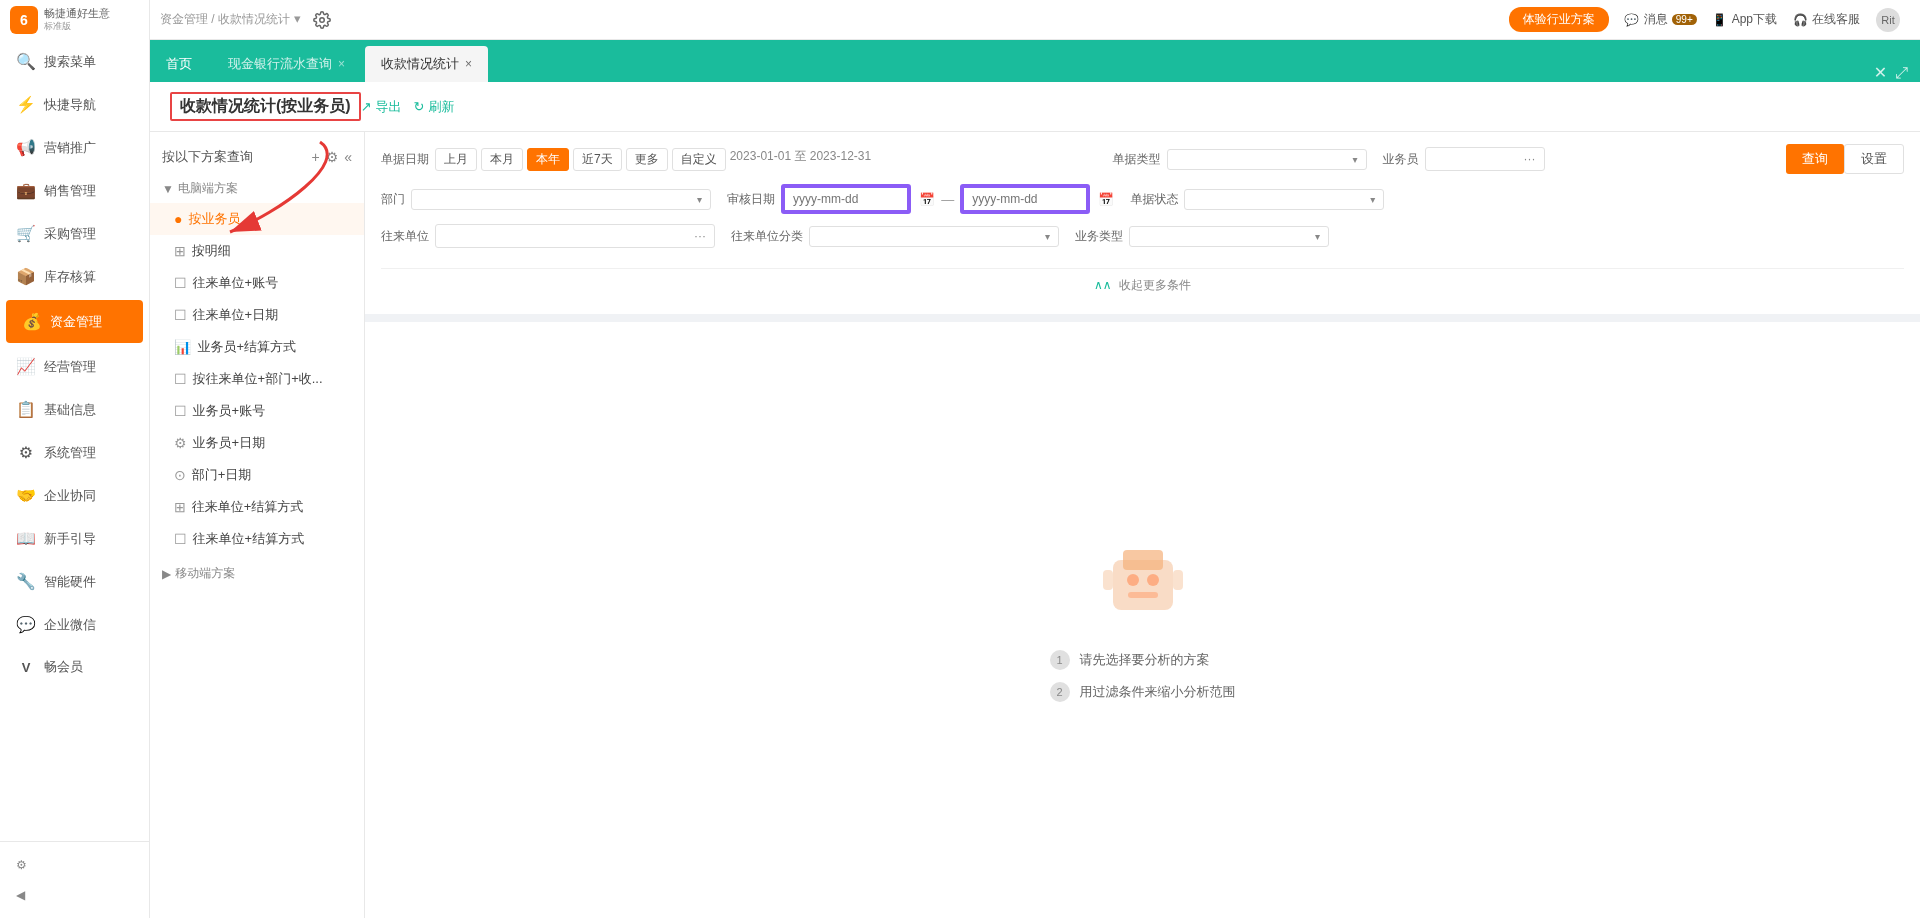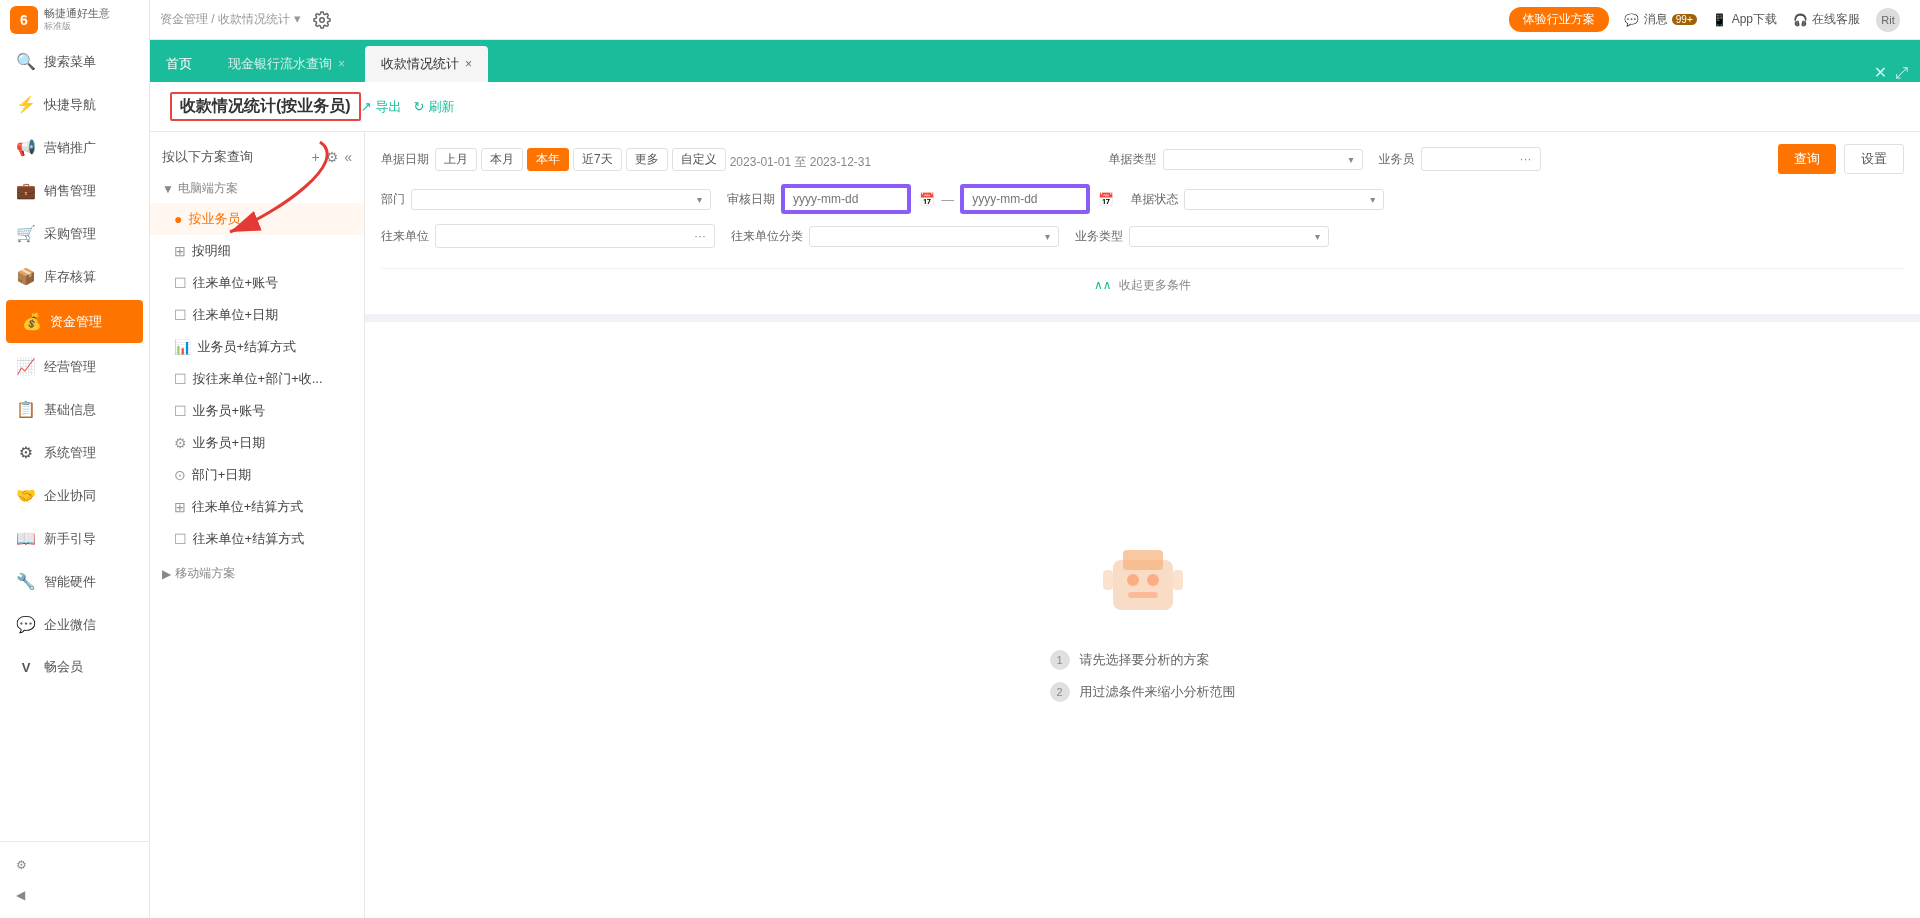--- a/index.html
+++ b/index.html
@@ -118,39 +118,39 @@
     .tree-item.active .tree-item-icon { color: #ff7300; }
 
     
     .right-content { flex: 1; display: flex; flex-direction: column; overflow: hidden; background: #f0f2f5; }
 
     
     .filter-panel { background: #fff; margin: 0; padding: 12px 16px; }
     .filter-row { display: flex; align-items: center; gap: 16px; margin-bottom: 10px; flex-wrap: wrap; }
     .filter-item { display: flex; align-items: center; gap: 6px; }
     .filter-label { color: #666; font-size: 12px; white-space: nowrap; }
-    .filter-date-bar { display: flex; align-items: flex-end; gap: 4px; }
+    .filter-date-bar { display: flex; align-items: flex-start; gap: 4px; }
     .date-btn {
       padding: 2px 8px; border-radius: 3px; border: 1px solid #e0e0e0;
       font-size: 12px; cursor: pointer; background: #fff; color: #555;
     }
     .date-btn.active { background: #ff7300; color: #fff; border-color: #ff7300; }
     .date-range { color: #888; font-size: 12px; }
     .filter-select {
       border: 1px solid #e0e0e0; border-radius: 3px; padding: 4px 8px;
       font-size: 12px; color: #555; min-width: 120px; display: flex; align-items: center;
       justify-content: space-between; cursor: pointer; background: #fff;
     }
     .filter-select-wide { min-width: 200px; }
     .filter-input {
       border: 4px solid #8b5cf6; border-radius: 3px; padding: 4px 8px;
       font-size: 12px; color: #999; min-width: 130px;
     }
     .filter-dash { color: #999; }
-    .filter-actions { display: flex; gap: 8px; margin-left: auto; }
+    .filter-actions { display: flex; margin-left: auto; }
     .btn-query { background: #ff7300; color: #fff; border: none; border-radius: 3px; padding: 5px 16px; font-size: 13px; cursor: pointer; }
     .btn-setting { background: #fff; color: #555; border: 1px solid #e0e0e0; border-radius: 3px; padding: 5px 16px; font-size: 13px; cursor: pointer; }
     .collapse-bar {
       text-align: center; padding: 8px; color: #888; font-size: 12px; cursor: pointer;
       border-top: 1px solid #f0f0f0; margin-top: 20px;
     }
     .filter-more-icon { color: #1abc9c; margin-right: 4px; }
     .icon-dots { color: #888; font-size: 12px; cursor: pointer; }
 
     

